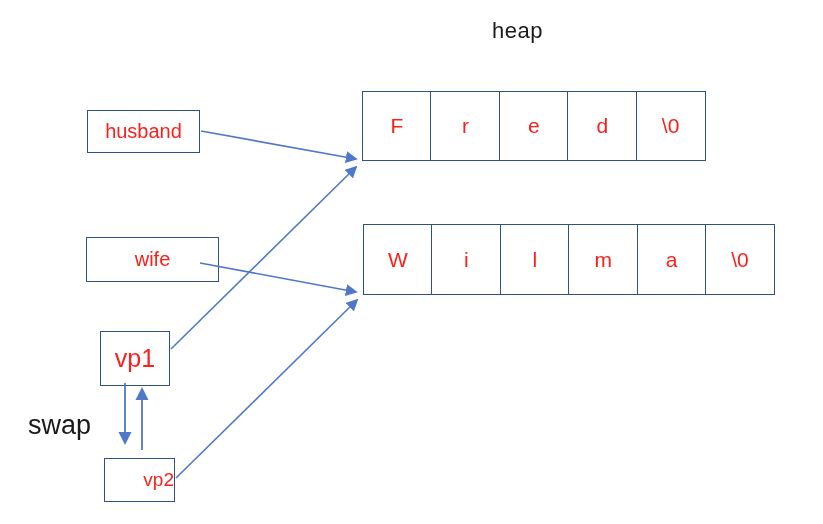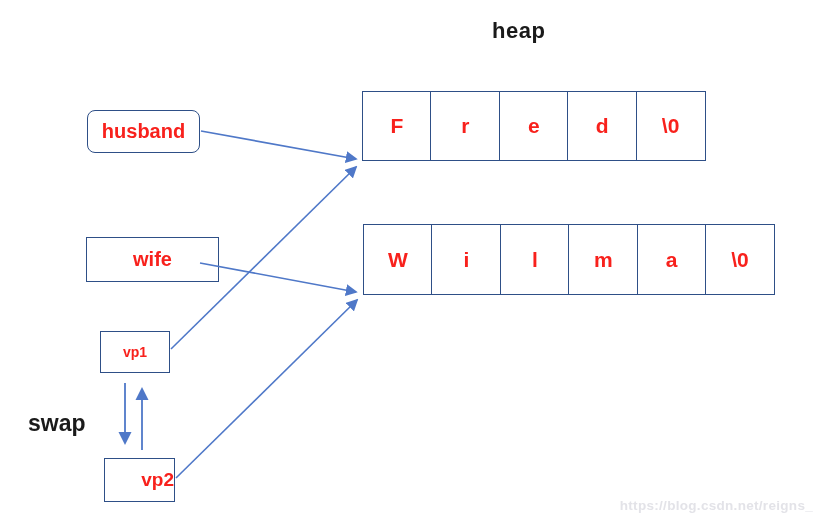--- a/index.html
+++ b/index.html
@@ -1,54 +1,54 @@
 <!DOCTYPE html>
 <html><head>
 <meta charset="utf-8">
 <style>
   * { box-sizing: border-box; margin: 0; padding: 0; }
   html, body { background: #ffffff; }
   body {
     font-family: "Liberation Sans", "DejaVu Sans", sans-serif;
     width: 823px; height: 524px; position: relative; overflow: hidden;
   }
-  .canvas { position: absolute; inset: 0; width: 823px; height: 524px; background: #ffffff; font-weight: bold; }
+  .canvas { position: absolute; inset: 0; width: 823px; height: 524px; background: #ffffff; }
 
   .title {
     position: absolute; left: 492px; top: 18px;
     font-size: 22px; color: #1a1a1a; letter-spacing: 0.5px;
   }
 
   .pbox {
     position: absolute;
     border: 1.6px solid #2e4f87;
     background: #ffffff;
     display: flex; align-items: center; justify-content: center;
     color: #f8211c; font-size: 20px;
   }
-  .pbox.husband { left: 87px;  top: 110px; width: 113px; height: 43px; border-radius: 8px; }
+  .pbox.husband { left: 87px;  top: 110px; width: 113px; height: 43px; }
   .pbox.wife    { left: 86px;  top: 237px; width: 133px; height: 45px; }
-  .pbox.vp1     { left: 100px; top: 331px; width: 70px;  height: 42px; font-size: 14px; }
+  .pbox.vp1     { left: 100px; top: 331px; width: 70px;  height: 55px; font-size: 25px; }
   .pbox.vp2     { left: 104px; top: 458px; width: 71px;  height: 44px; font-size: 19px; justify-content: flex-end; }
 
   .cellrow { position: absolute; display: flex; }
   .cell {
     width: 70px; display: flex; align-items: center; justify-content: center;
     border: 1.6px solid #2e4f87; background: #ffffff;
     color: #f8211c; font-size: 21px;
   }
   .cell + .cell { margin-left: -1.6px; }
   .cellrow.fred  { left: 362px; top: 91px; }
   .cellrow.fred .cell  { height: 70px; }
   .cellrow.wilma { left: 363px; top: 224px; }
   .cellrow.wilma .cell { height: 71px; }
 
   .swap-label {
     position: absolute; left: 28px; top: 410px;
-    font-size: 23px; color: #1a1a1a;
+    font-size: 27px; color: #1a1a1a;
   }
 
   .arrows { position: absolute; inset: 0; pointer-events: none; }
 
   .watermark {
     position: absolute; right: 10px; bottom: 11px;
     font-size: 13.5px; color: #e3e3e8; letter-spacing: 0.3px;
   }
 </style>
 </head>
@@ -97,15 +97,14 @@
       </marker>
     </defs>
     <line x1="201" y1="131" x2="356" y2="159" stroke="#4f78c8" stroke-width="1.6" marker-end="url(#ah)"></line>
     <line x1="171" y1="349" x2="356" y2="167" stroke="#4f78c8" stroke-width="1.6" marker-end="url(#ah)"></line>
     <line x1="200" y1="263" x2="356" y2="292" stroke="#4f78c8" stroke-width="1.6" marker-end="url(#ah)"></line>
     <line x1="176" y1="478" x2="357" y2="300" stroke="#4f78c8" stroke-width="1.6" marker-end="url(#ah)"></line>
     <line x1="125" y1="383" x2="125" y2="443" stroke="#4f78c8" stroke-width="1.8" marker-end="url(#ah)"></line>
     <line x1="142" y1="450" x2="142" y2="389" stroke="#4f78c8" stroke-width="1.8" marker-end="url(#ah)"></line>
   </svg>
 
-  <div class="watermark">https://blog.csdn.net/reigns_</div>
 
 </div>
 
 </body></html>

